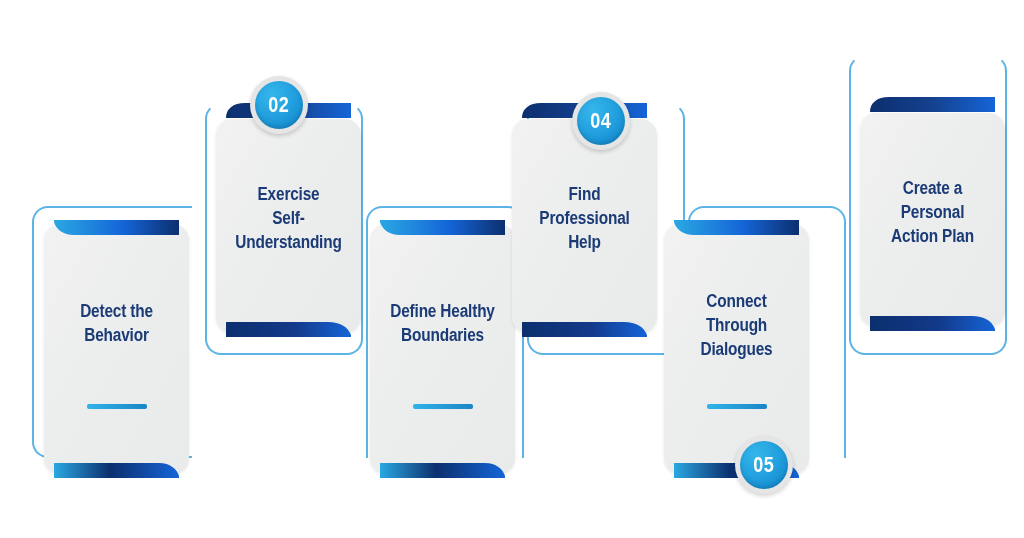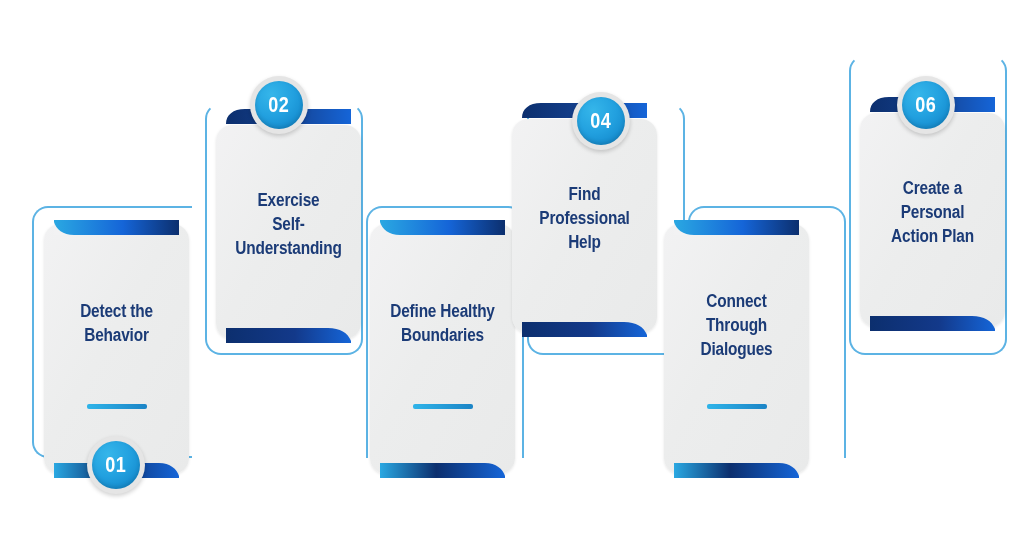--- a/index.html
+++ b/index.html
@@ -129,27 +129,22 @@
         <path d="M0,0 H125 V15 H0 Z" fill="url(#g1b)"></path>
         <path d="M125,0 L125,13 C123,6 116,0 105,0 Z" fill="#e9eaea"></path>
       </svg>
     </div>
     <div class="title" style="top:76px;">
       <div>Detect the</div>
       <div>Behavior</div>
     </div>
     <div class="divider" style="left:43px; top:180px;"></div>
   </div>
-  <div class="badge" style="left:87px; top:436px;">
-    <div class="badge-inner">
-      <span class="badge-num">01</span>
-    </div>
-  </div>
-
-  <div class="card" style="left:216px; top:125px; width:145px; height:214px;">
+
+  <div class="card" style="left:216px; top:119px; width:145px; height:214px;">
     <div class="card-body"></div>
     <div class="bar" style="top:-16px;">
       <svg viewBox="0 0 125 15" preserveAspectRatio="none" aria-hidden="true">
         <defs>
             <linearGradient id="g2" x1="0" y1="0" x2="1" y2="0">
           <stop offset="0" stop-color="#0c2f6e"></stop>
               <stop offset="0.5" stop-color="#15418f"></stop>
               <stop offset="1" stop-color="#1565d8"></stop>
         </linearGradient>
           </defs>
@@ -286,20 +281,25 @@
         <path d="M125,0 L125,13 C123,6 116,0 105,0 Z" fill="#e9eaea"></path>
       </svg>
     </div>
     <div class="title" style="top:66px;">
       <div>Connect</div>
       <div>Through</div>
       <div>Dialogues</div>
     </div>
     <div class="divider" style="left:43px; top:180px;"></div>
   </div>
+  <div class="badge" style="left:735px; top:436px;">
+    <div class="badge-inner">
+      <span class="badge-num">05</span>
+    </div>
+  </div>
 
   <div class="card" style="left:860px; top:113px; width:145px; height:214px;">
     <div class="card-body"></div>
     <div class="bar" style="top:-16px;">
       <svg viewBox="0 0 125 15" preserveAspectRatio="none" aria-hidden="true">
         <defs>
             <linearGradient id="g6" x1="0" y1="0" x2="1" y2="0">
           <stop offset="0" stop-color="#0c2f6e"></stop>
               <stop offset="0.5" stop-color="#15418f"></stop>
               <stop offset="1" stop-color="#1565d8"></stop>
@@ -321,19 +321,14 @@
         <path d="M0,0 H125 V15 H0 Z" fill="url(#g6b)"></path>
         <path d="M125,0 L125,13 C122,5 114,0 102,0 Z" fill="#e9eaea"></path>
       </svg>
     </div>
     <div class="title" style="top:64px;">
       <div>Create a</div>
       <div>Personal</div>
       <div>Action Plan</div>
     </div>
   </div>
-  <div class="badge" style="left:897px; top:76px;">
-    <div class="badge-inner">
-      <span class="badge-num">06</span>
-    </div>
-  </div>
 
 </div>
 
 </body></html>

